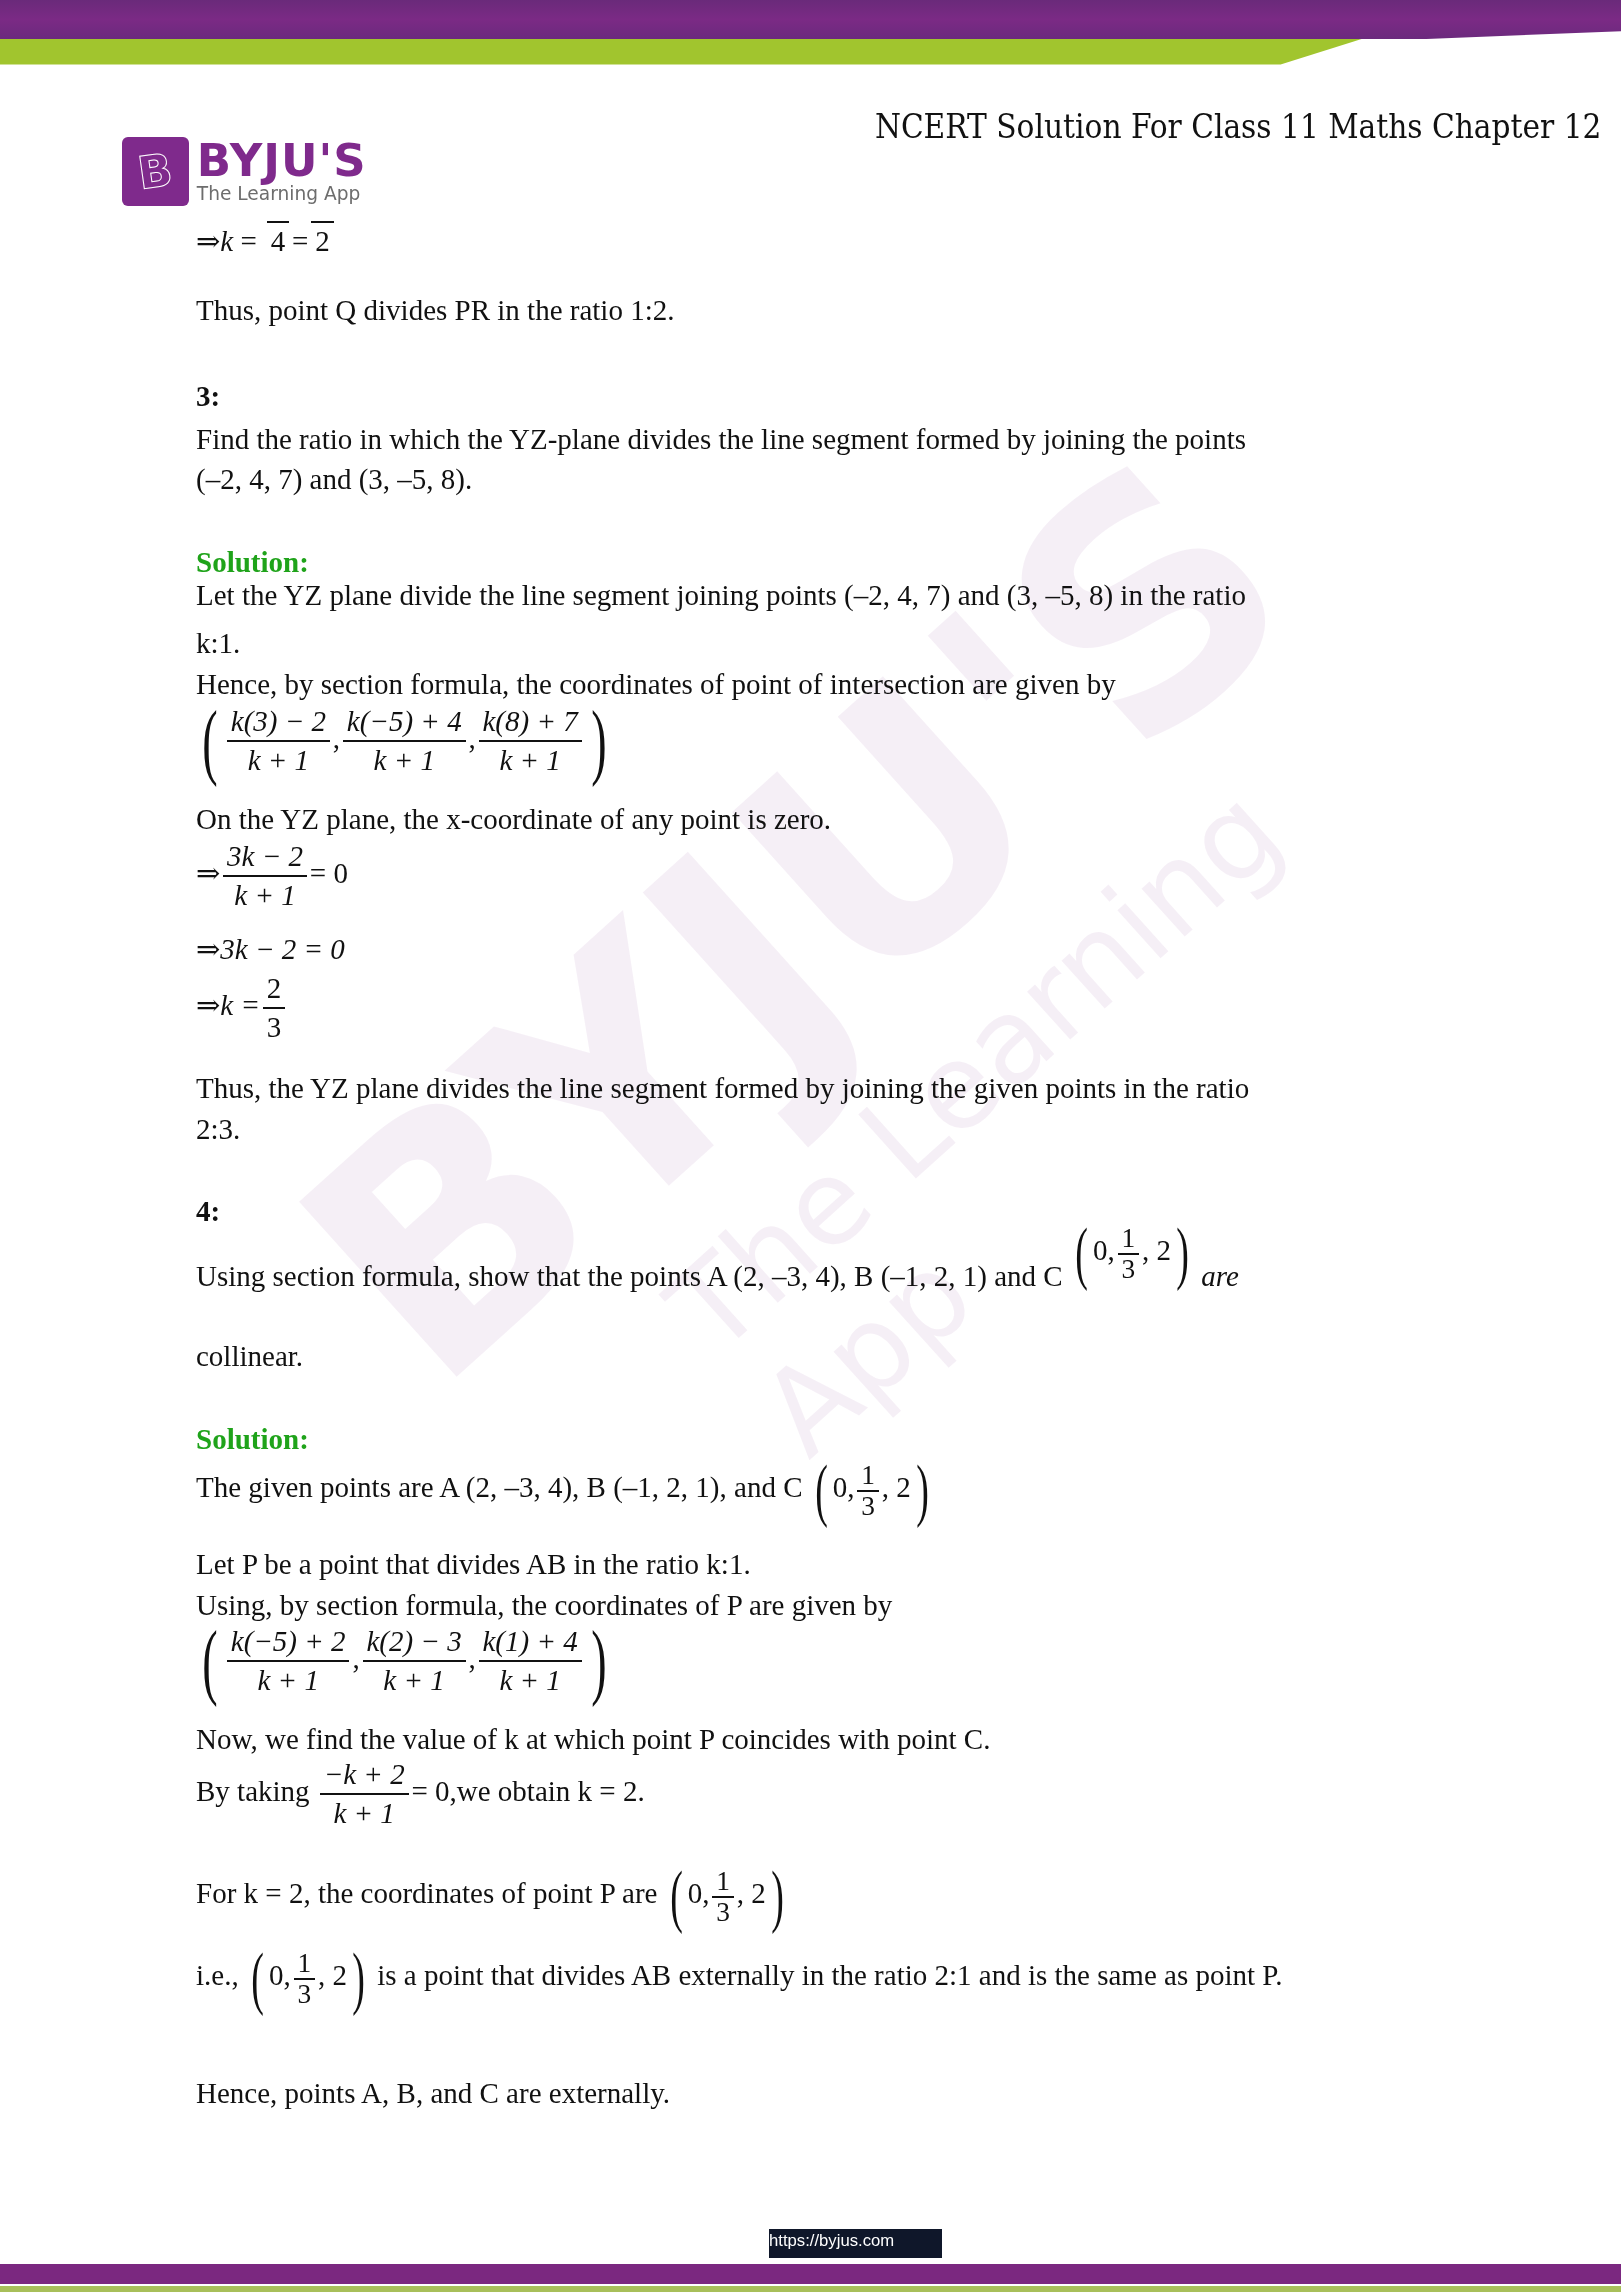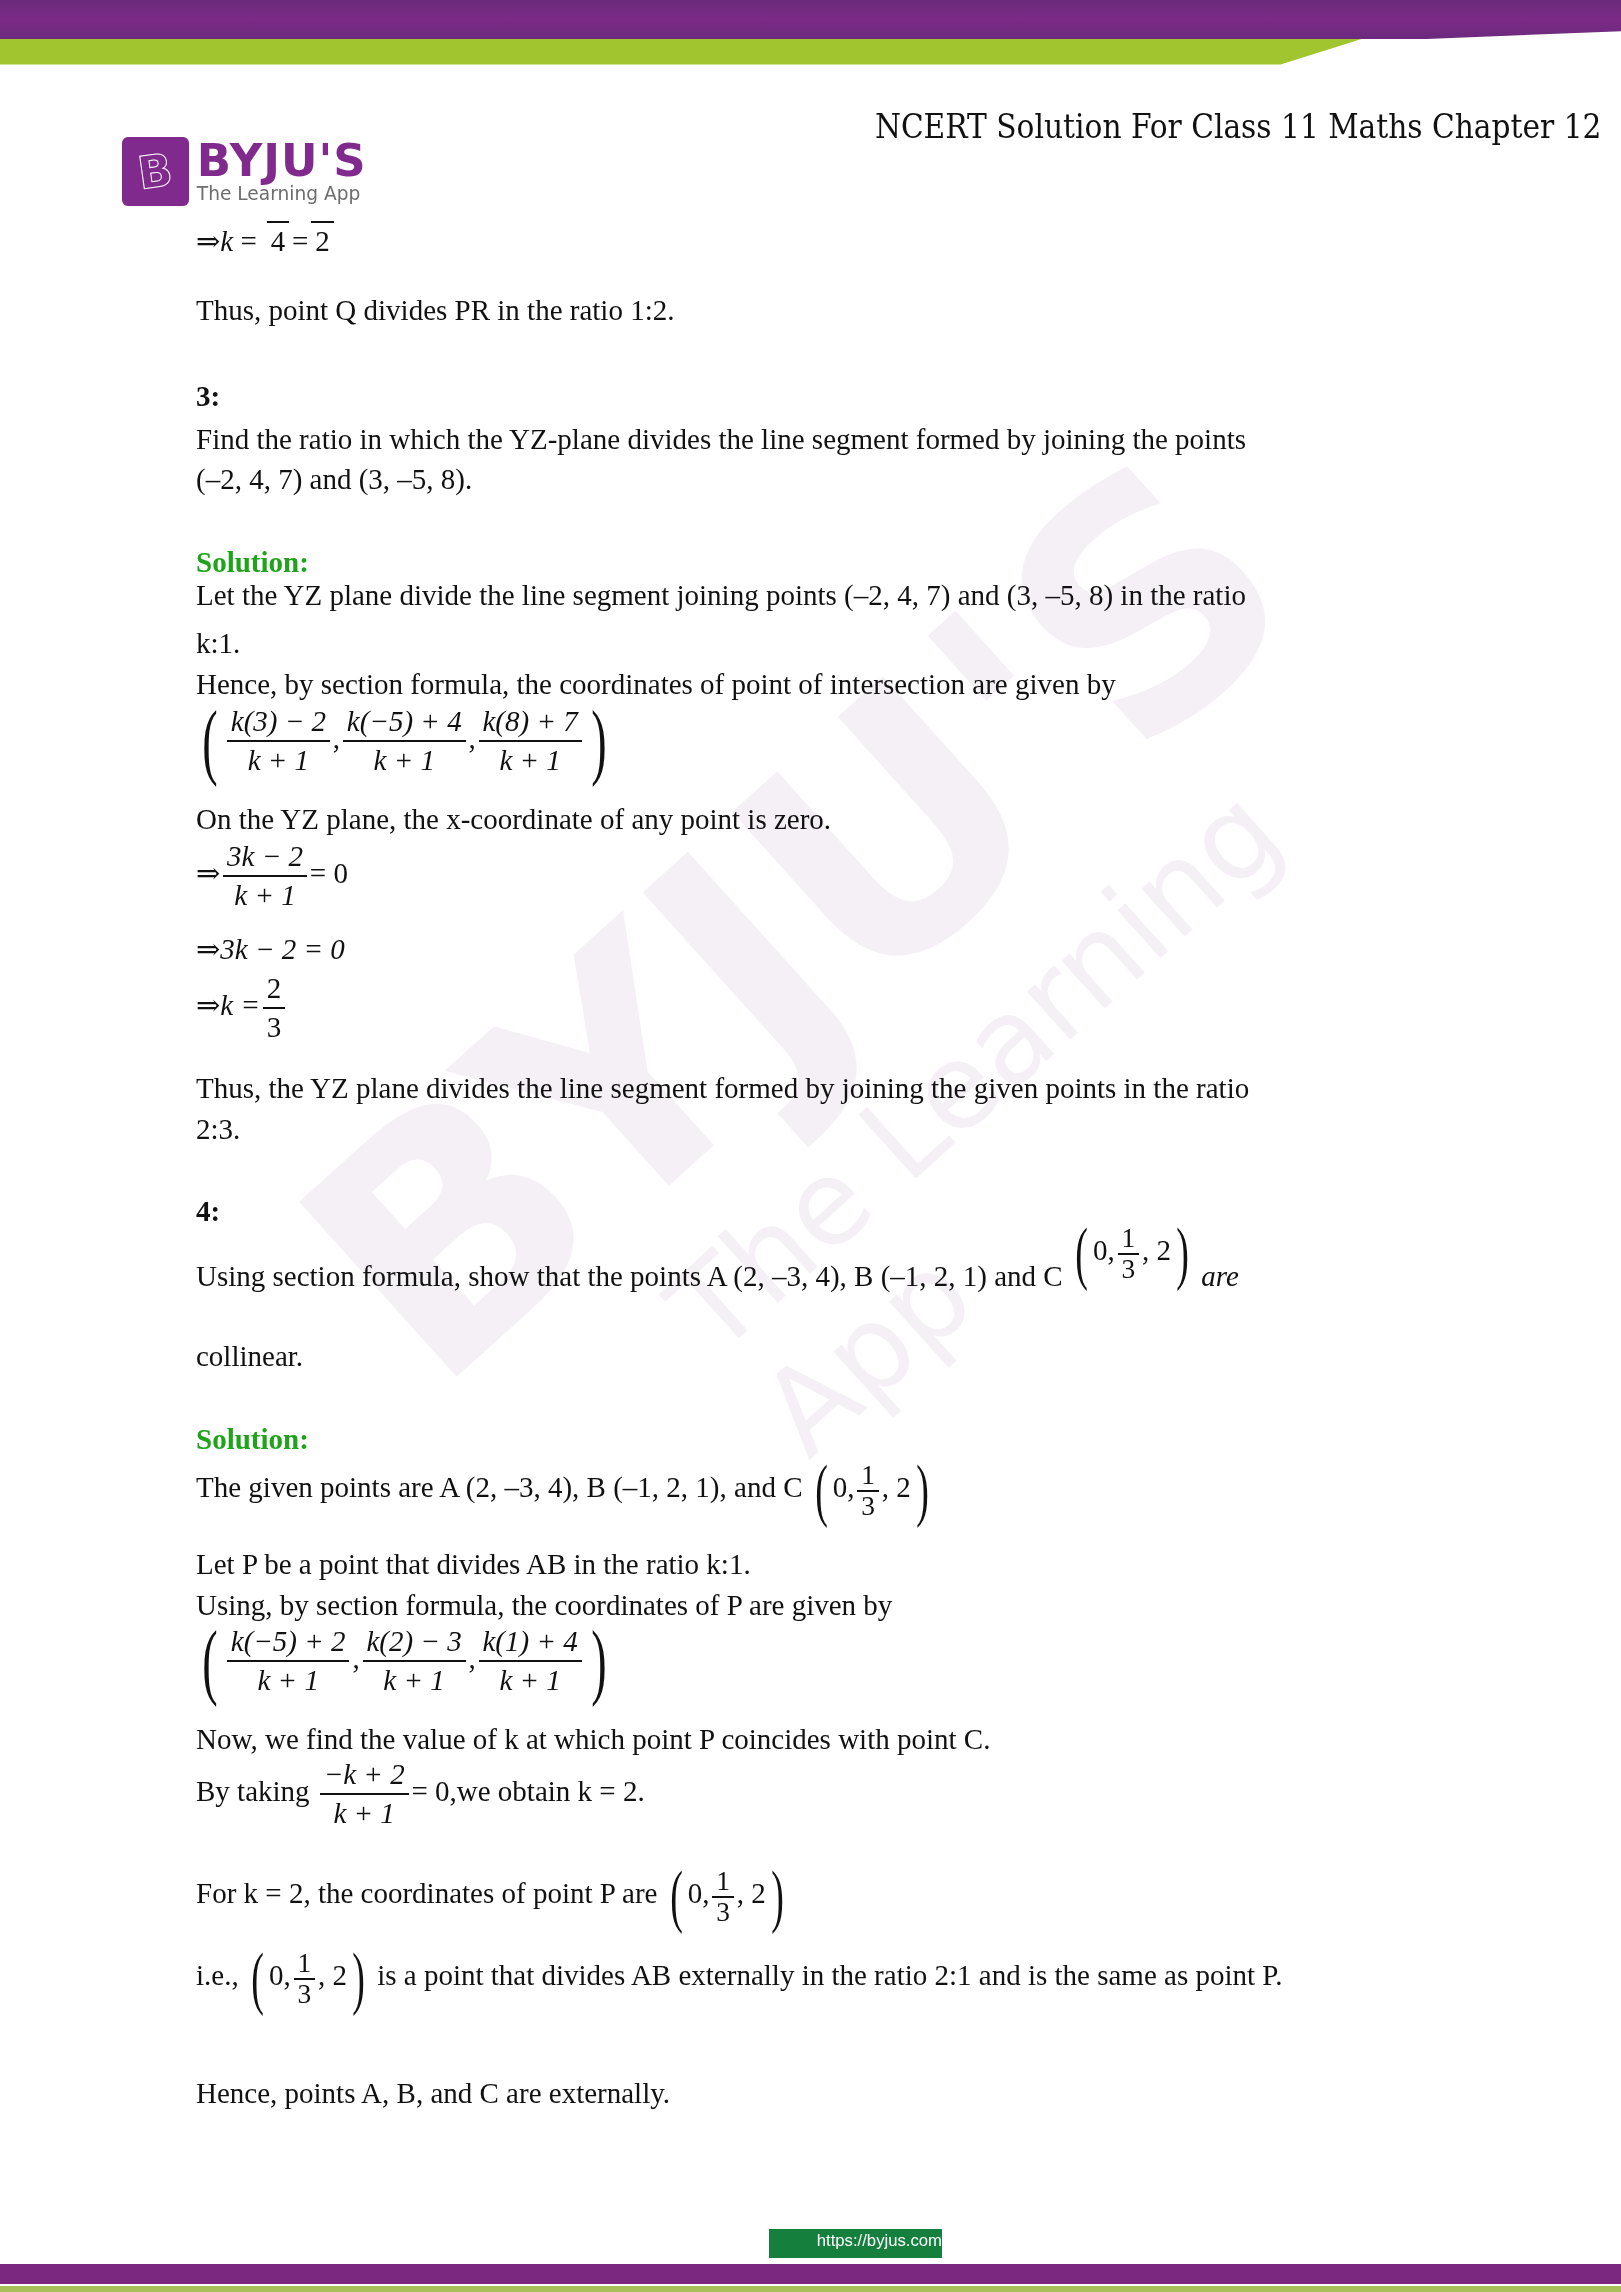--- a/index.html
+++ b/index.html
@@ -40,21 +40,21 @@
   .bold { font-weight: bold; }
   .it { font-style: italic; }
 
   .frac { display: inline-flex; flex-direction: column; align-items: center; vertical-align: middle; margin: 0 2.9px; }
   .frac .num { border-bottom: 2px solid #111; padding: 0 3.9px; line-height: 37px; }
   .frac .den { line-height: 37px; padding: 0 3.9px; }
   .frac.small .num, .frac.small .den { line-height: 29px; font-size: 27.4px; }
   .paren { display: inline-block; font-size: 84px; font-weight: 100; vertical-align: middle; transform: scaleX(0.55); line-height: 84px; }
   .paren.sm { font-size: 69px; line-height: 69px; }
 
-  .footer-url { position: absolute; left: 769px; top: 2229px; width: 173px; height: 29px; background: #15803d; color: #fff; font-family: "Liberation Sans", sans-serif; font-size: 16.7px; line-height: 23.5px; text-align: right; }
+  .footer-url { position: absolute; left: 769px; top: 2229px; width: 173px; height: 29px; background: #0f172a; color: #fff; font-family: "Liberation Sans", sans-serif; font-size: 16.7px; line-height: 23.5px; text-align: left; }
 </style>
 </head>
 <body>
 
 <div class="top-purple"></div>
 <div class="top-green"></div>
 
 <div class="logo">
   <div class="logo-mark">
       <span>B</span>

